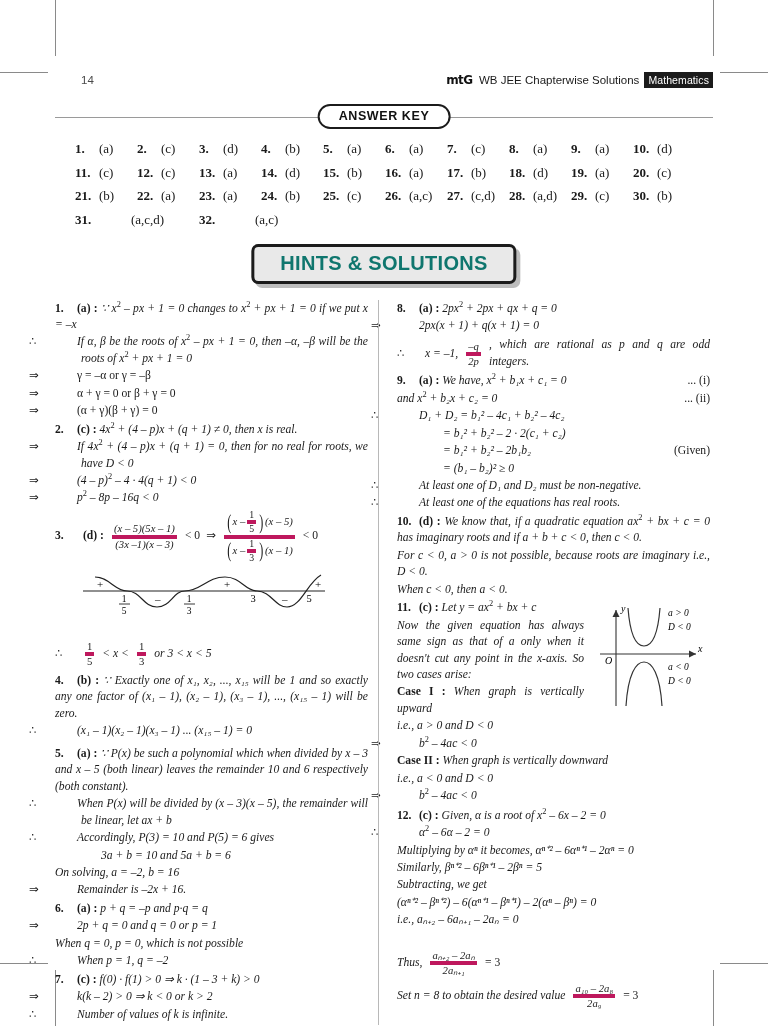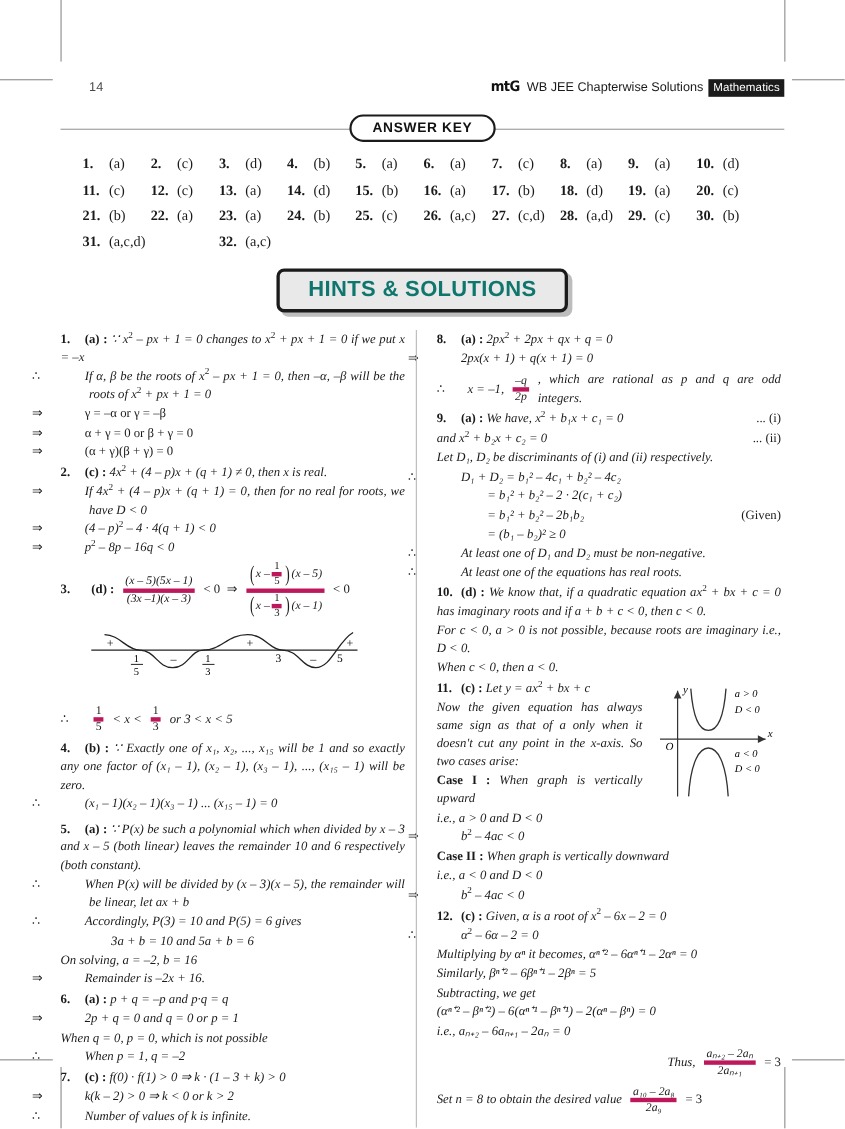--- a/index.html
+++ b/index.html
@@ -118,21 +118,21 @@
     font-size: 13px;
   }
   .ak-num {
     font-weight: bold;
     min-width: 24px;
     font-family: "Liberation Serif", serif;
   }
   .ak-ans {
     font-family: "Liberation Serif", serif;
   }
-  .ak-cell.wide { width: 20%; }
+  .ak-cell.wide { width: 20%; gap: 32px; }
 
   
   .hints-wrap {
     position: relative;
     height: 44px;
     margin-top: 16px;
   }
   .hints-box {
     position: absolute;
     left: 50%;
@@ -564,21 +564,20 @@
       </div>
 
       <div class="sol">
         <span class="ln">
           <span class="qn">9.</span><span class="opt">(a) :</span>
           <em><span>We have, x</span></em><sup>2</sup><em><span> + b₁x + c₁ = 0</span></em><span class="tagright">... (i)</span>
         </span>
         <span class="ln">
           <em><span>and x</span></em><sup>2</sup><em><span> + b₂x + c₂ = 0</span></em><span class="tagright">... (ii)</span>
         </span>
-        <span class="ln"><em><span>Let D₁, D₂ be discriminants of (i) and (ii) respectively.</span></em></span>
         <span class="ln ind"><span class="ther">∴</span><em><span>D₁ + D₂ = b₁² – 4c₁ + b₂² – 4c₂</span></em></span>
         <span class="ln ind3"><em><span>= b₁² + b₂² – 2 · 2(c₁ + c₂)</span></em></span>
         <span class="ln ind3"><em><span>= b₁² + b₂² – 2b₁b₂</span></em><span class="tagright">(Given)</span></span>
         <span class="ln ind3"><em><span>= (b₁ – b₂)² ≥ 0</span></em></span>
         <span class="ln ind"><span class="ther">∴</span><em><span>At least one of D₁ and D₂ must be non-negative.</span></em></span>
         <span class="ln ind"><span class="ther">∴</span><em><span>At least one of the equations has real roots.</span></em></span>
       </div>
 
       <div class="sol">
         <span class="ln">
@@ -627,21 +626,21 @@
           <span class="qn">12.</span><span class="opt">(c) :</span>
           <em><span>Given, α is a root of x</span></em><sup>2</sup><em><span> – 6x – 2 = 0</span></em>
         </span>
         <span class="ln ind"><span class="ther">∴</span><em><span>α</span></em><sup>2</sup><em><span> – 6α – 2 = 0</span></em></span>
         <span class="ln"><em><span>Multiplying by αⁿ it becomes, αⁿ⁺² – 6αⁿ⁺¹ – 2αⁿ = 0</span></em></span>
         <span class="ln"><em><span>Similarly, βⁿ⁺² – 6βⁿ⁺¹ – 2βⁿ = 5</span></em></span>
         <span class="ln"><em><span>Subtracting, we get</span></em></span>
         <span class="ln"><em><span>(αⁿ⁺² – βⁿ⁺²) – 6(αⁿ⁺¹ – βⁿ⁺¹) – 2(αⁿ – βⁿ) = 0</span></em></span>
         <span class="ln"><em><span>i.e., aₙ₊₂ – 6aₙ₊₁ – 2aₙ = 0</span></em></span>
 
-        <div class="eqblock" style="padding-left:0; margin-top:7px;justify-content:flex-end;">
+        <div class="eqblock" style="padding-left:0; margin-top:21px;">
           <em>Thus,</em>
           <span class="frac">
               <em class="num">aₙ₊₂ – 2aₙ</em>
               <em class="den">2aₙ₊₁</em>
             </span>
           <span>= 3</span>
         </div>
 
         <div class="eqblock" style="padding-left:0; margin-top:7px;">
           <em>Set n = 8 to obtain the desired value</em>

